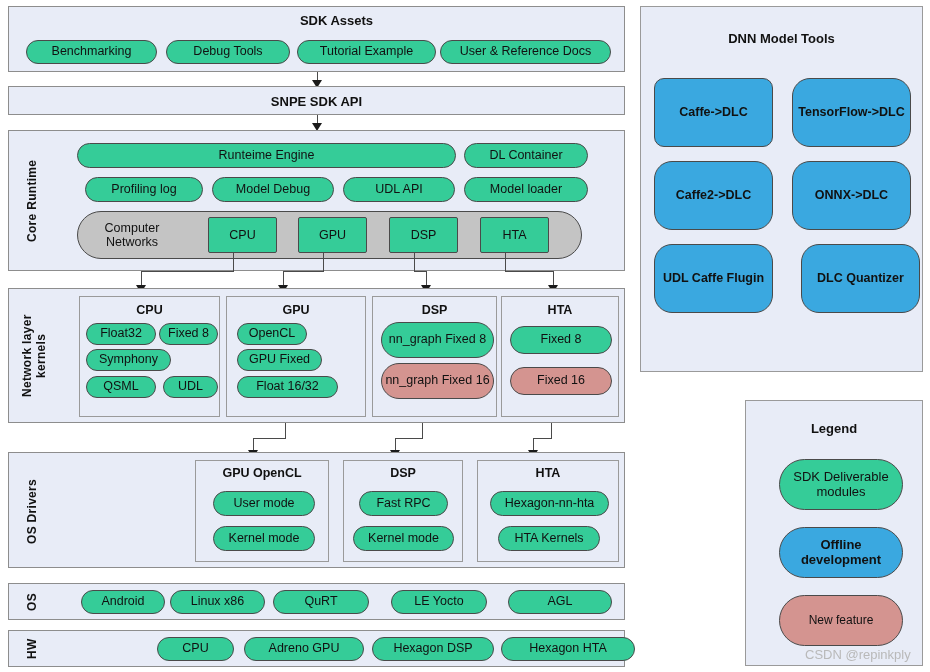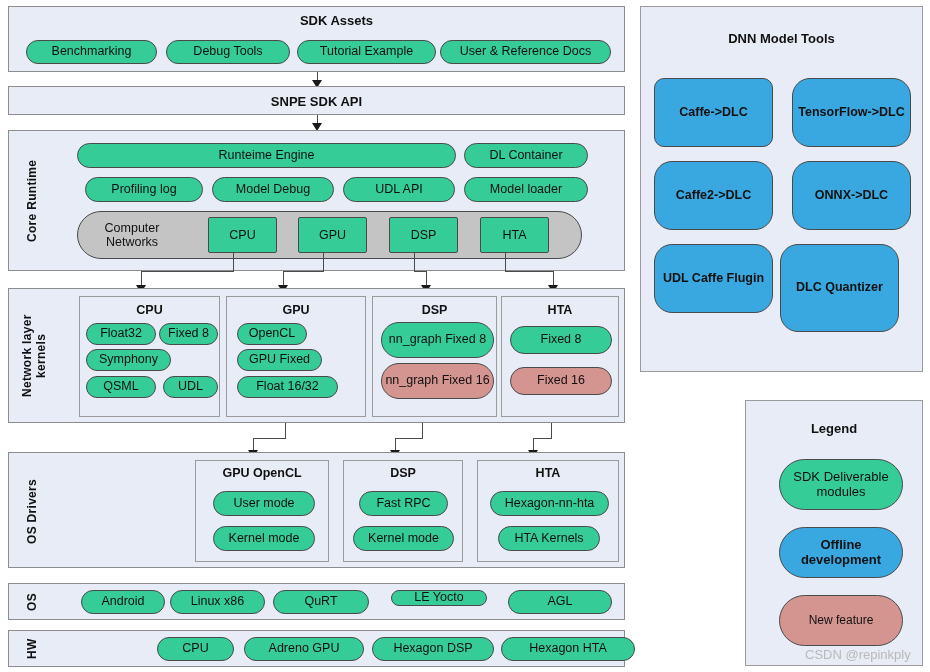--- a/index.html
+++ b/index.html
@@ -265,21 +265,21 @@
   <div class="abs vlabel" style="left:14px;top:6px;width:20px;height:24px;">OS</div>
   <div class="abs pill green" style="left:72px;top:6px;width:84px;height:24px;">
     <span>Android</span>
   </div>
   <div class="abs pill green" style="left:161px;top:6px;width:95px;height:24px;">
     <span>Linux x86</span>
   </div>
   <div class="abs pill green" style="left:264px;top:6px;width:96px;height:24px;text-align:center;">
     <span>QuRT</span>
   </div>
-  <div class="abs pill green" style="left:382px;top:6px;width:96px;height:16px;">
+  <div class="abs pill green" style="left:382px;top:6px;width:96px;height:24px;">
     <span>LE Yocto</span>
   </div>
   <div class="abs pill green" style="left:499px;top:6px;width:104px;height:24px;">
     <span>AGL</span>
   </div>
 </div>
 
 <div class="abs band" style="left:8px;top:630px;width:617px;height:37px;">
   <div class="abs vlabel" style="left:14px;top:6px;width:20px;height:24px;">HW</div>
   <div class="abs pill green" style="left:148px;top:6px;width:77px;height:24px;">
@@ -309,21 +309,21 @@
   <div class="abs pill blue" style="left:13px;top:154px;width:119px;height:69px;border-radius:18px;">
     <span>Caffe2-&gt;DLC</span>
   </div>
   <div class="abs pill blue" style="left:151px;top:154px;width:119px;height:69px;border-radius:18px;">
     <span>ONNX-&gt;DLC</span>
   </div>
 
   <div class="abs pill blue" style="left:13px;top:237px;width:119px;height:69px;border-radius:18px;">
     <span>UDL Caffe Flugin</span>
   </div>
-  <div class="abs pill blue" style="left:139px;top:237px;width:119px;height:88px;border-radius:18px;">
+  <div class="abs pill blue" style="left:160px;top:237px;width:119px;height:69px;border-radius:18px;">
     <span>DLC Quantizer</span>
   </div>
 </div>
 
 <div class="abs panel" style="left:745px;top:400px;width:178px;height:266px;">
   <div class="abs bandtitle" style="left:0;top:20px;">Legend</div>
 
   <div class="abs pill green" style="left:33px;top:58px;width:124px;height:51px;font-size:13px;">
     <span style="padding:0 8px;">SDK Deliverable modules</span>
   </div>

